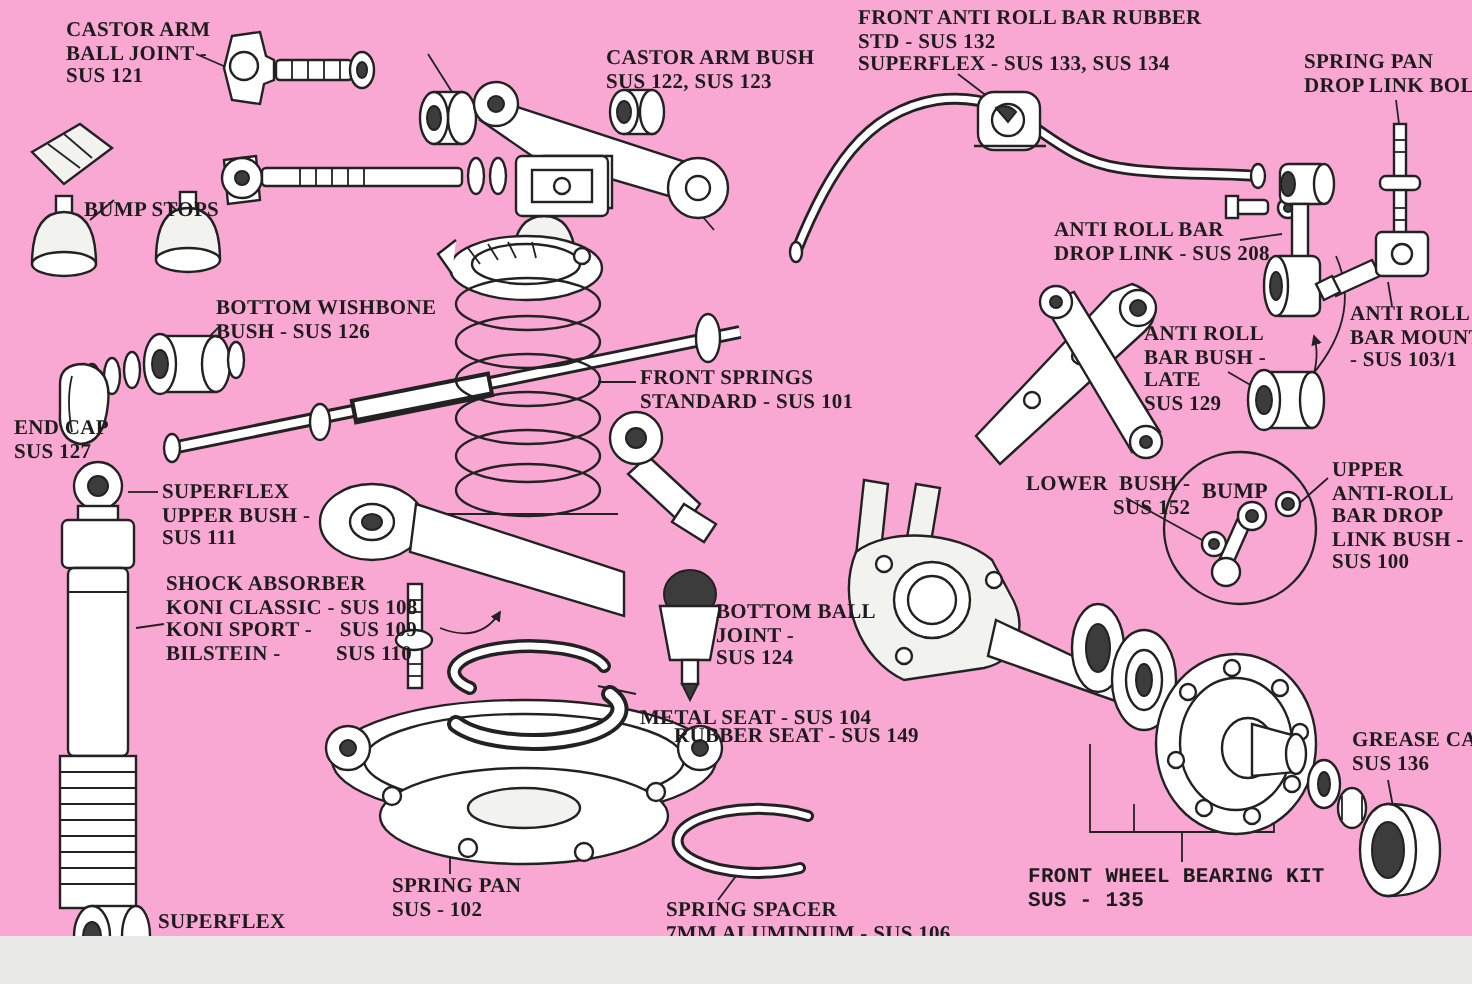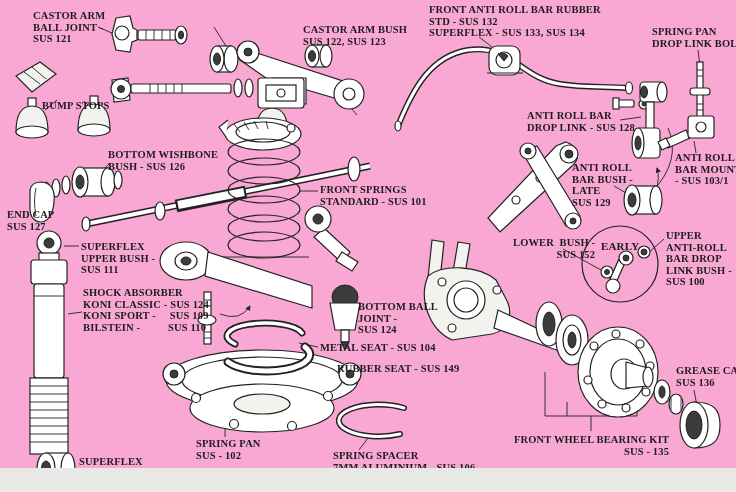--- a/index.html
+++ b/index.html
@@ -2,21 +2,21 @@
 <html><head>
 <meta charset="utf-8">
 <style>
   html,body{margin:0;padding:0;background:#e8e8e6;}
   #stage{position:relative;width:736px;height:468px;background:#f9a8d4;overflow:hidden;
          font-family:"Liberation Serif","DejaVu Serif",serif;}
   #art{position:absolute;left:0;top:0;}
   .lbl{position:absolute;font-weight:bold;font-size:10.5px;line-height:11.5px;
        color:#1c1c1c;white-space:pre;letter-spacing:.15px;}
   .ta-r{text-align:right;}
-  .ta-c{text-align:right;}
+  .ta-c{text-align:left;font-family:Liberation Mono, monospace;}
   svg .pt{fill:#ffffff;stroke:#222;stroke-width:1.2;}
   svg .pt2{fill:#f2f2ef;stroke:#222;stroke-width:1.2;}
   svg .dk{fill:#3c3c3c;stroke:#222;stroke-width:1;}
   svg .ln{fill:none;stroke:#222;stroke-width:1.2;}
   svg .thin{fill:none;stroke:#222;stroke-width:0.9;}
 </style>
 </head>
 <body>
 
 <div id="stage">
@@ -402,53 +402,53 @@
 SUS 121</div>
 <div class="lbl" style="left:42px;top:100px">BUMP STOPS</div>
 <div class="lbl" style="left:303px;top:24px">CASTOR ARM BUSH
 SUS 122, SUS 123</div>
 <div class="lbl" style="left:429px;top:4px">FRONT ANTI ROLL BAR RUBBER
 STD - SUS 132
 SUPERFLEX - SUS 133, SUS 134</div>
 <div class="lbl" style="left:652px;top:26px">SPRING PAN
 DROP LINK BOLT</div>
 <div class="lbl" style="left:527px;top:110px">ANTI ROLL BAR
-DROP LINK - SUS 128</div>
+DROP LINK - SUS 208</div>
 <div class="lbl" style="left:108px;top:149px">BOTTOM WISHBONE
 BUSH - SUS 126</div>
 <div class="lbl" style="left:7px;top:209px">END CAP
 SUS 127</div>
 <div class="lbl" style="left:320px;top:184px">FRONT SPRINGS
 STANDARD - SUS 101</div>
 <div class="lbl" style="left:572px;top:162px">ANTI ROLL
 BAR BUSH -
 LATE
 SUS 129</div>
 <div class="lbl" style="left:675px;top:152px">ANTI ROLL
 BAR MOUNT
 - SUS 103/1</div>
 <div class="lbl ta-r" style="left:513px;top:237px">LOWER  BUSH -
 SUS 152</div>
-<div class="lbl" style="left:601px;top:241px;font-size:11px">EARLY</div>
+<div class="lbl" style="left:601px;top:241px;font-size:11px">BUMP</div>
 <div class="lbl" style="left:666px;top:230px">UPPER
 ANTI-ROLL
 BAR DROP
 LINK BUSH -
 SUS 100</div>
 <div class="lbl" style="left:81px;top:241px">SUPERFLEX
 UPPER BUSH -
 SUS 111</div>
 <div class="lbl" style="left:83px;top:287px">SHOCK ABSORBER
-KONI CLASSIC - SUS 124
+KONI CLASSIC - SUS 108
 KONI SPORT -     SUS 109
 BILSTEIN -          SUS 110</div>
 <div class="lbl" style="left:358px;top:301px">BOTTOM BALL
 JOINT -
 SUS 124</div>
-<div class="lbl" style="left:320px;top:342px">METAL SEAT - SUS 104</div>
+<div class="lbl" style="left:320px;top:354px">METAL SEAT - SUS 104</div>
 <div class="lbl" style="left:337px;top:363px">RUBBER SEAT - SUS 149</div>
 <div class="lbl" style="left:196px;top:438px">SPRING PAN
 SUS - 102</div>
 <div class="lbl" style="left:333px;top:450px">SPRING SPACER
 7MM ALUMINIUM - SUS 106
 10MM NYLON - SUS 107</div>
 <div class="lbl ta-c" style="left:514px;top:434px">FRONT WHEEL BEARING KIT
 SUS - 135</div>
 <div class="lbl" style="left:676px;top:365px">GREASE CAP
 SUS 136</div>

